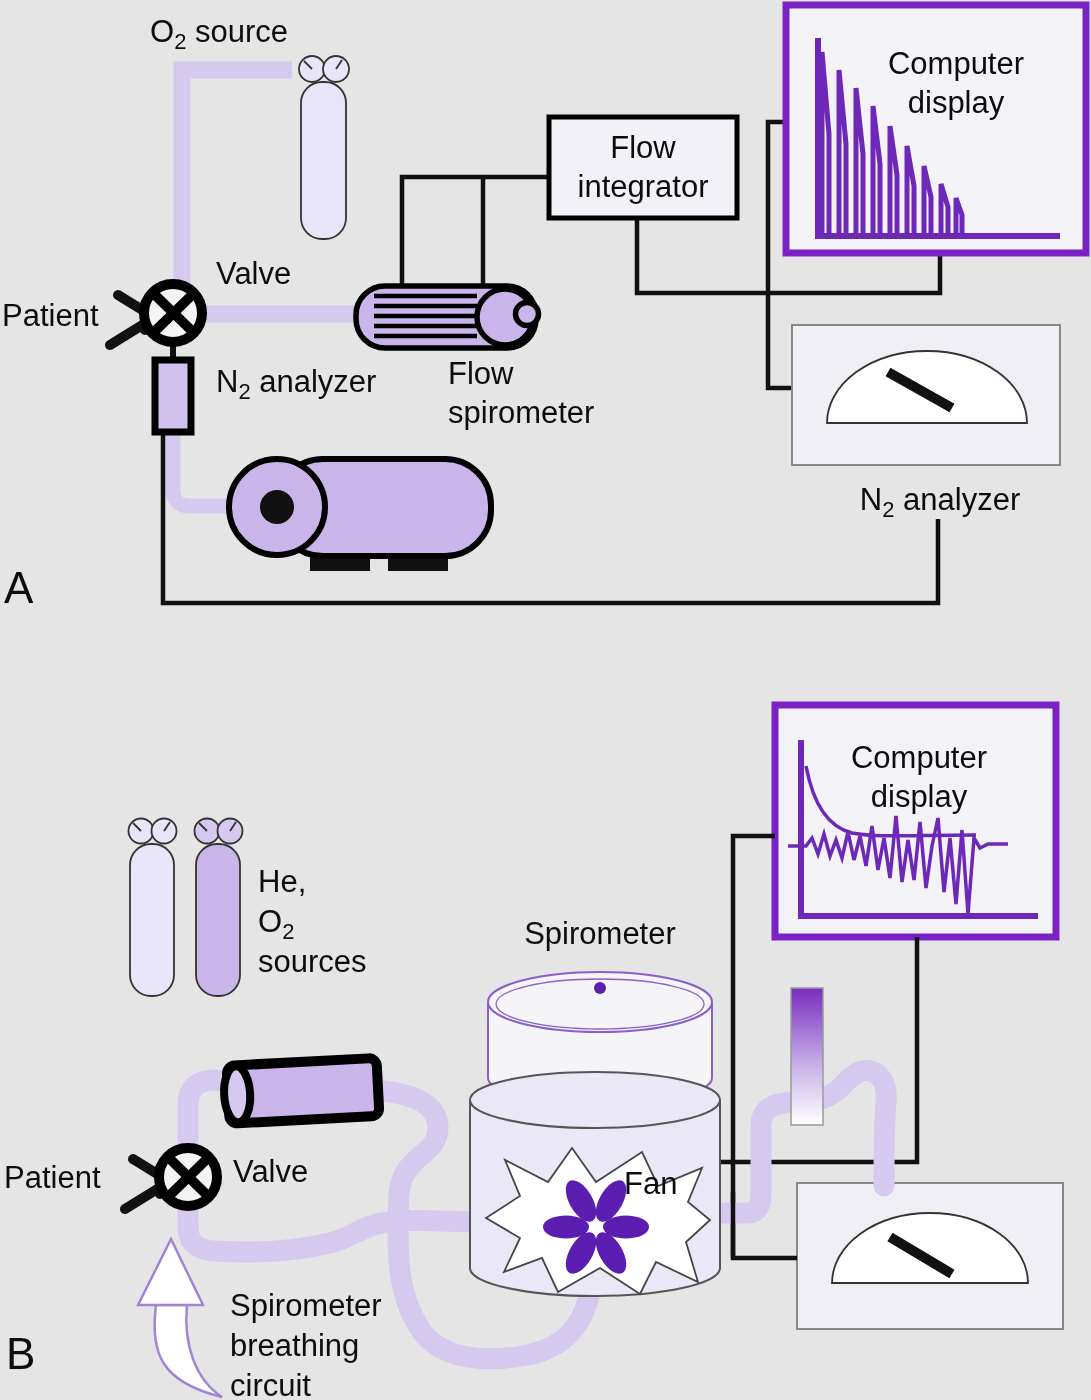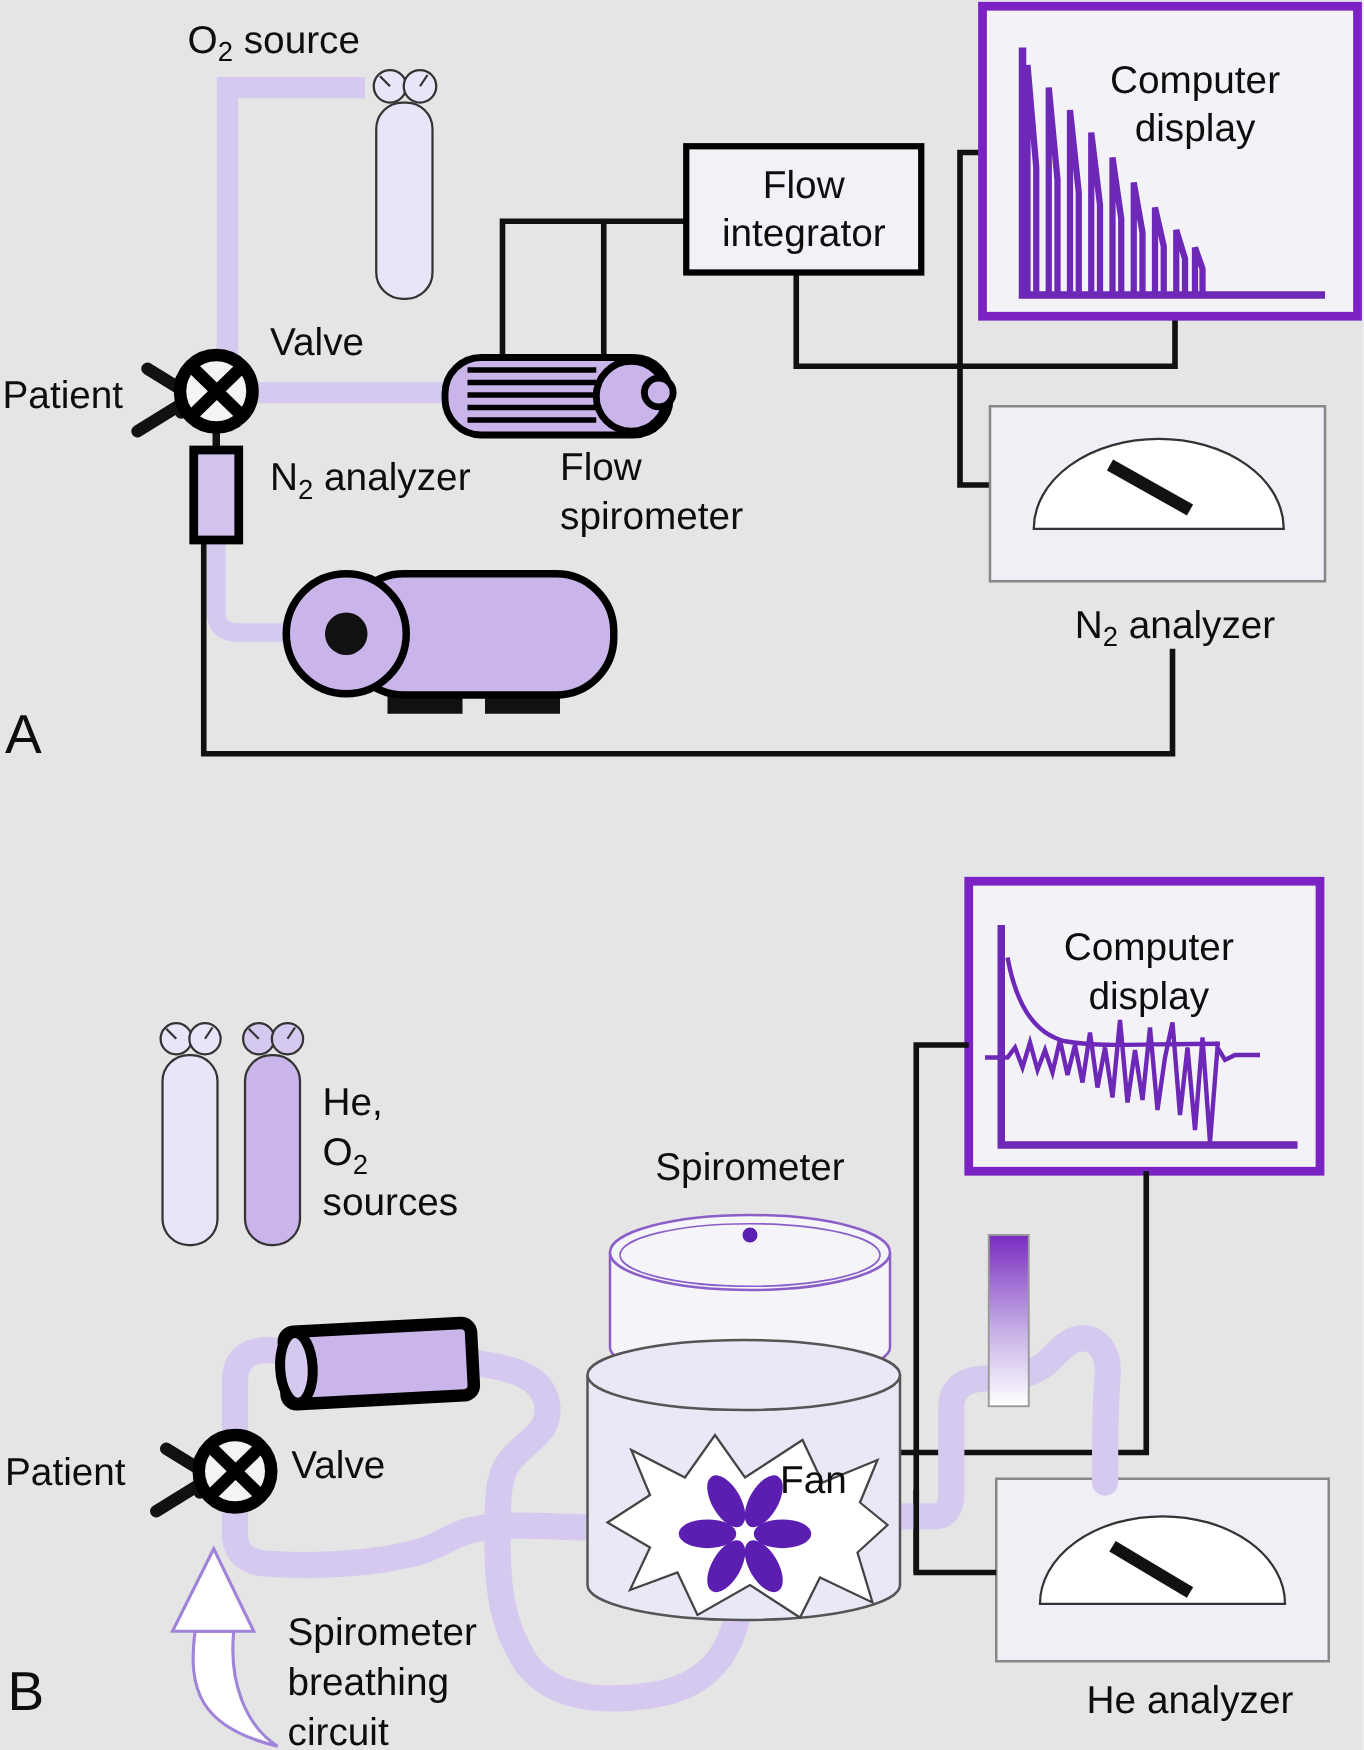--- a/index.html
+++ b/index.html
@@ -269,21 +269,20 @@
   <div class="lbl ctr" style="left:468px;top:914px;width:264px;position:absolute">Spirometer</div>
 
   <div class="lbl" style="left:624px;top:1164px">Fan</div>
 
 
   <div class="lbl ctr" style="left:779px;top:738px;width:280px;position:absolute">
     <div>Computer</div>
     <div>display</div>
   </div>
 
-  <div class="lbl ctr" style="left:822px;top:1340px;width:260px;position:absolute">He analyzer</div>
 
   <div class="lbl lh40" style="left:230px;top:1286px">
     <div>Spirometer</div>
     <div>breathing</div>
     <div>circuit</div>
   </div>
 
   <div class="plabel" style="left:6px;top:1332px">B</div>
 
 </div>

